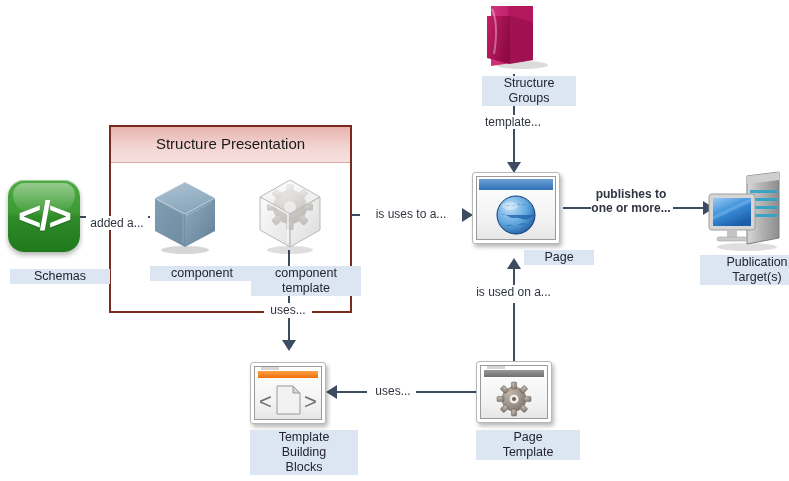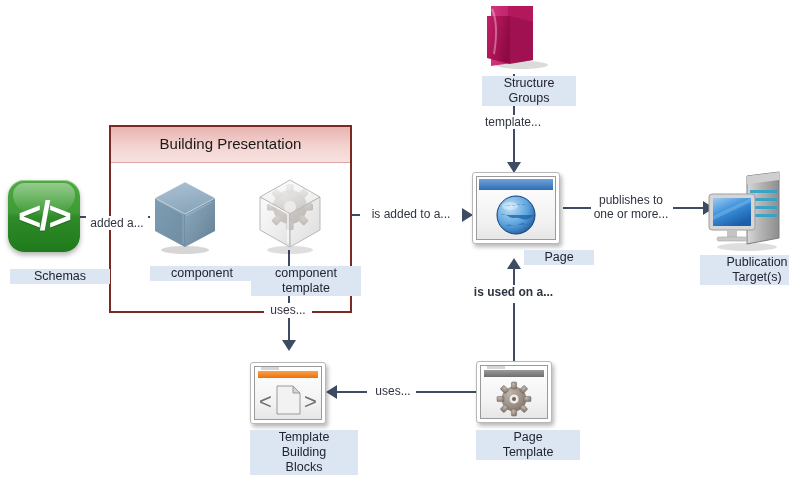--- a/index.html
+++ b/index.html
@@ -146,21 +146,21 @@
     background: linear-gradient(to right, #d6d6d6 0 18px, transparent 18px 58px, #d6d6d6 58px 70px);
   }
 </style>
 </head>
 <body>
 
 <div id="canvas">
 
   <div id="cp-box">
     <div id="cp-header"></div>
-    <div id="cp-header-text">Building Presentation</div>
+    <div id="cp-header-text">Structure Presentation</div>
   </div>
 
   <div class="conn conn-h" style="left:78px; top:216px; width:72px;"></div>
 
   <div class="conn conn-h" style="left:352px; top:214px; width:113px;"></div>
   <div class="arrow arrow-right" style="left:462px; top:208px;"></div>
 
   <div class="conn conn-v" style="left:513px; top:74px; height:92px;"></div>
   <div class="arrow arrow-down" style="left:507px; top:162px;"></div>
 
@@ -175,32 +175,32 @@
   <div class="conn conn-h" style="left:413px; top:391px; width:100px;"></div>
   <div class="conn conn-h" style="left:337px; top:391px; width:30px;"></div>
   <div class="arrow arrow-left" style="left:326px; top:385px;"></div>
 
   <div class="conn conn-v" style="left:513px; top:303px; height:58px;"></div>
   <div class="conn conn-v" style="left:513px; top:268px; height:20px;"></div>
   <div class="arrow arrow-up" style="left:507px; top:258px;"></div>
 
   <div class="edge-label" style="left:86px; top:216px; width:62px;">added a...</div>
 
-  <div class="edge-label" style="left:360px; top:207px; width:102px;">is added to a...</div>
+  <div class="edge-label" style="left:360px; top:207px; width:102px;">is uses to a...</div>
 
   <div class="edge-label" style="left:481px; top:115px; width:64px;">template...</div>
 
-  <div class="edge-label" style="left:591px; top:193px; width:80px;">publishes to
+  <div class="edge-label" style="left:591px; top:187px; width:80px;font-weight:bold;">publishes to
 one or more...</div>
 
   <div class="edge-label" style="left:264px; top:303px; width:48px;">uses...</div>
 
   <div class="edge-label" style="left:370px; top:384px; width:46px;">uses...</div>
 
-  <div class="edge-label" style="left:466px; top:285px; width:95px;font-weight:bold;">is used on a...</div>
+  <div class="edge-label" style="left:466px; top:285px; width:95px;">is used on a...</div>
 
   <div class="node" style="left:8px; top:180px;">
     <div class="schemas-icon">
       <div class="schemas-glyph">&lt;/&gt;</div>
     </div>
   </div>
   <div class="node-label" style="left:10px; top:269px; width:68px;">Schemas</div>
 
   <div class="node" style="left:152px; top:180px;">
     <div class="cube">

